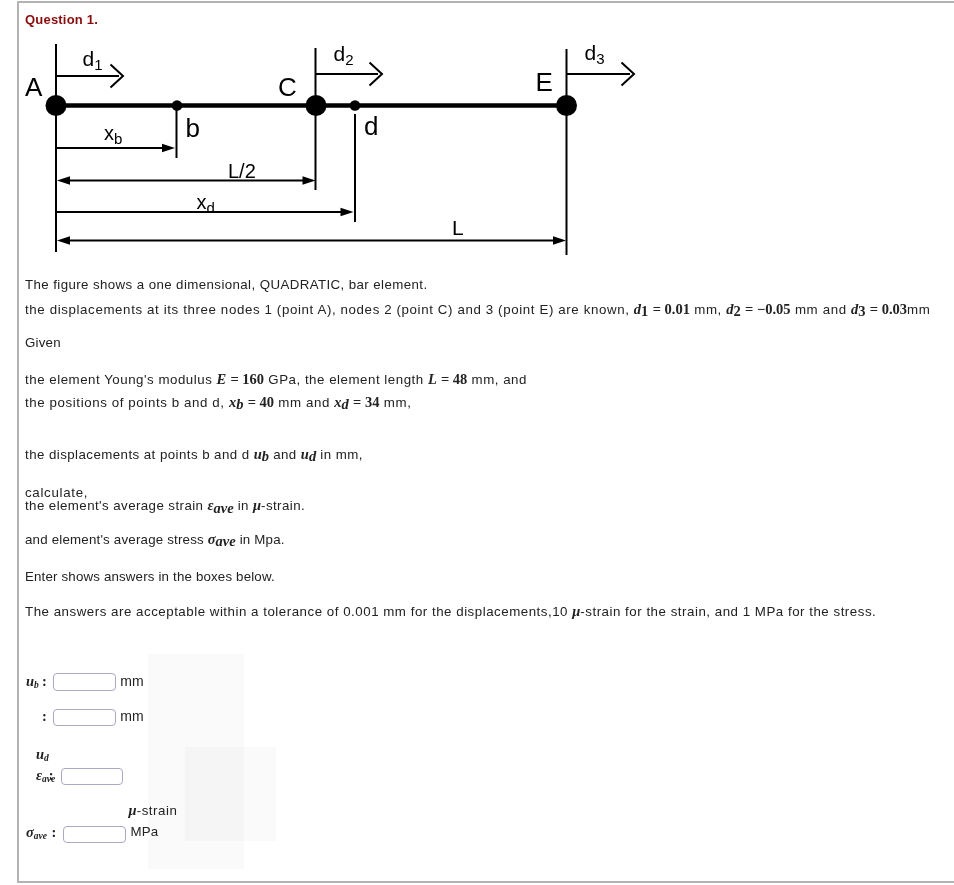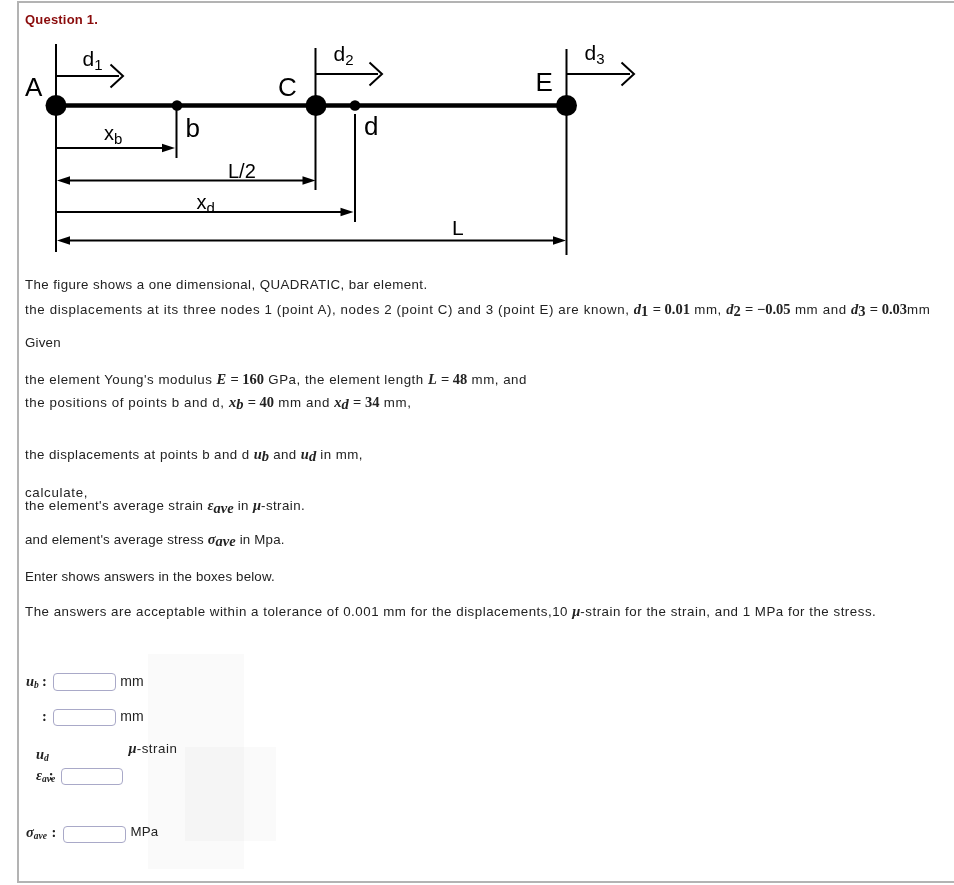--- a/index.html
+++ b/index.html
@@ -88,18 +88,18 @@
 <div class="t" style="left:120.2px;top:673.6px;font-size:14px;">mm</div>
 
 <div class="t" style="left:36px;top:708.8px;margin-top:38px;"><span class="mi">u</span><sub class="mi sa">d</sub></div>
 <div class="t m" style="left:42px;top:708.8px;">:</div>
 <div class="inp" style="left:53px;top:709px;width:61.4px;height:15.2px;"></div>
 <div class="t" style="left:120.2px;top:708.7px;font-size:14px;">mm</div>
 
 <div class="t" style="left:36px;top:768.1px;"><span class="mi">ε</span><sub class="mi sa">ave</sub></div>
 <div class="t m" style="left:48.7px;top:768px;">:</div>
 <div class="inp" style="left:61px;top:768.4px;width:60.3px;height:14.5px;"></div>
-<div class="t" style="left:128.6px;top:741px;letter-spacing:0.55px;text-align:right;"><span class="mi">μ</span>-strain</div>
+<div class="t" style="left:128.6px;top:803px;letter-spacing:0.55px;text-align:right;"><span class="mi">μ</span>-strain</div>
 
 <div class="t" style="left:26px;top:825px;"><span class="mi">σ</span><sub class="mi sa">ave</sub></div>
 <div class="t m" style="left:51.6px;top:825px;">:</div>
 <div class="inp" style="left:62.5px;top:825.9px;width:61.2px;height:15px;"></div>
 <div class="t" style="left:130.4px;top:825.2px;text-align:center;">MPa</div>
 
 </body></html>

